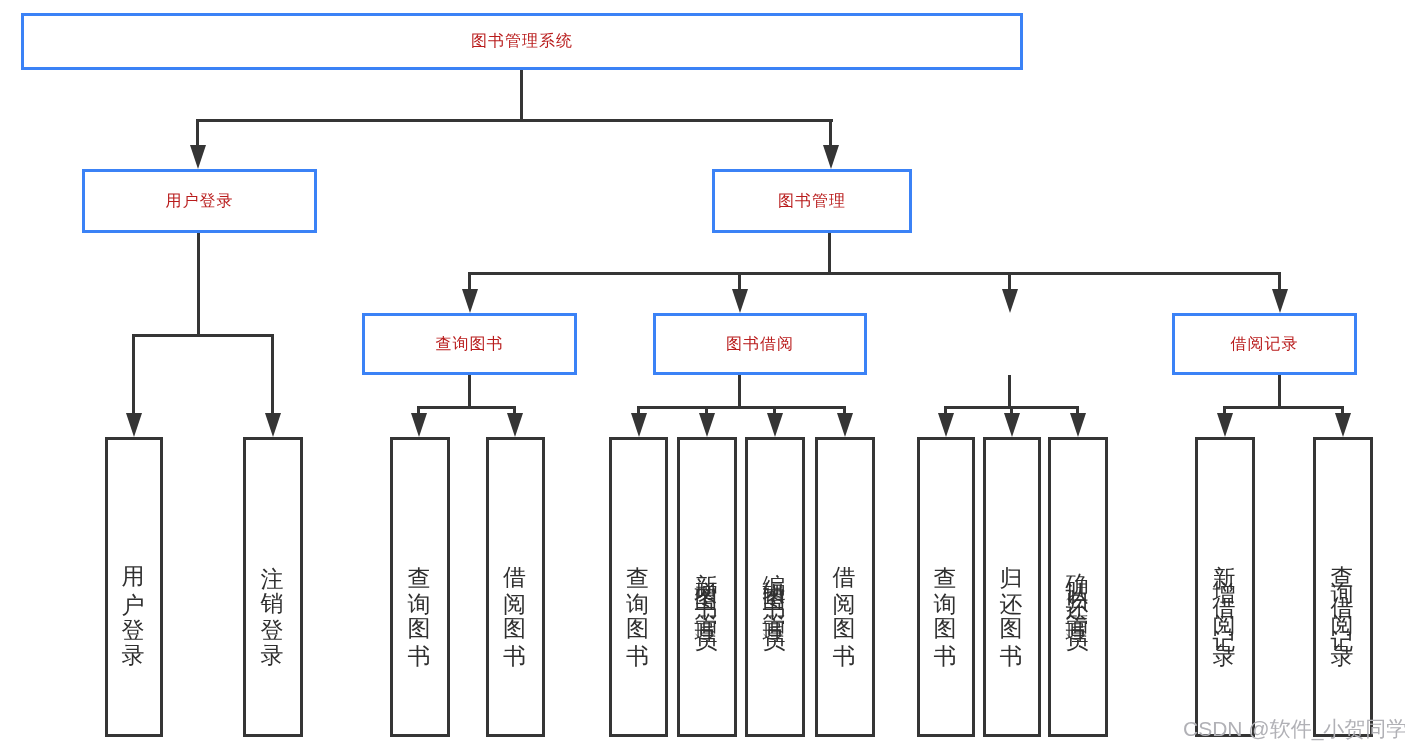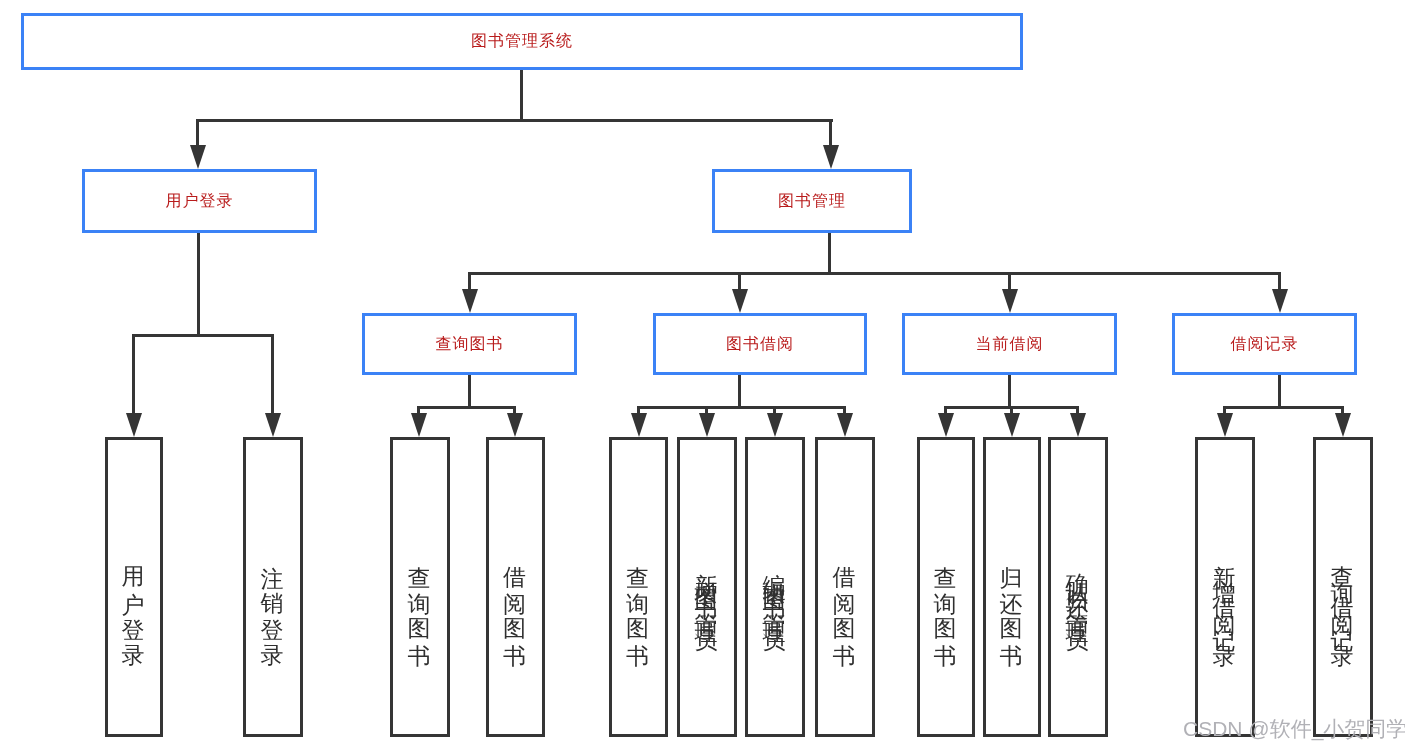--- a/index.html
+++ b/index.html
@@ -73,23 +73,20 @@
   <div class="vl" style="left:1008px;top:272px;height:22px"></div>
   <div class="ah" style="left:1002px;top:289px"></div>
   <div class="vl" style="left:1278px;top:272px;height:22px"></div>
   <div class="ah" style="left:1272px;top:289px"></div>
 
   <div class="hbox" style="left:362px;top:313px;width:215px;height:62px">
     <span>查询图书</span>
   </div>
   <div class="hbox" style="left:653px;top:313px;width:214px;height:62px">
     <span>图书借阅</span>
-  </div>
-  <div class="hbox" style="left:902px;top:313px;width:215px;height:62px">
-    <span>当前借阅</span>
   </div>
   <div class="hbox" style="left:1172px;top:313px;width:185px;height:62px">
     <span>借阅记录</span>
   </div>
 
   <div class="vl" style="left:468px;top:375px;height:34px"></div>
   <div class="hl" style="left:417px;top:406px;width:99px"></div>
   <div class="vl" style="left:417px;top:406px;height:12px"></div>
   <div class="ah" style="left:411px;top:413px"></div>
   <div class="vl" style="left:513px;top:406px;height:12px"></div>

